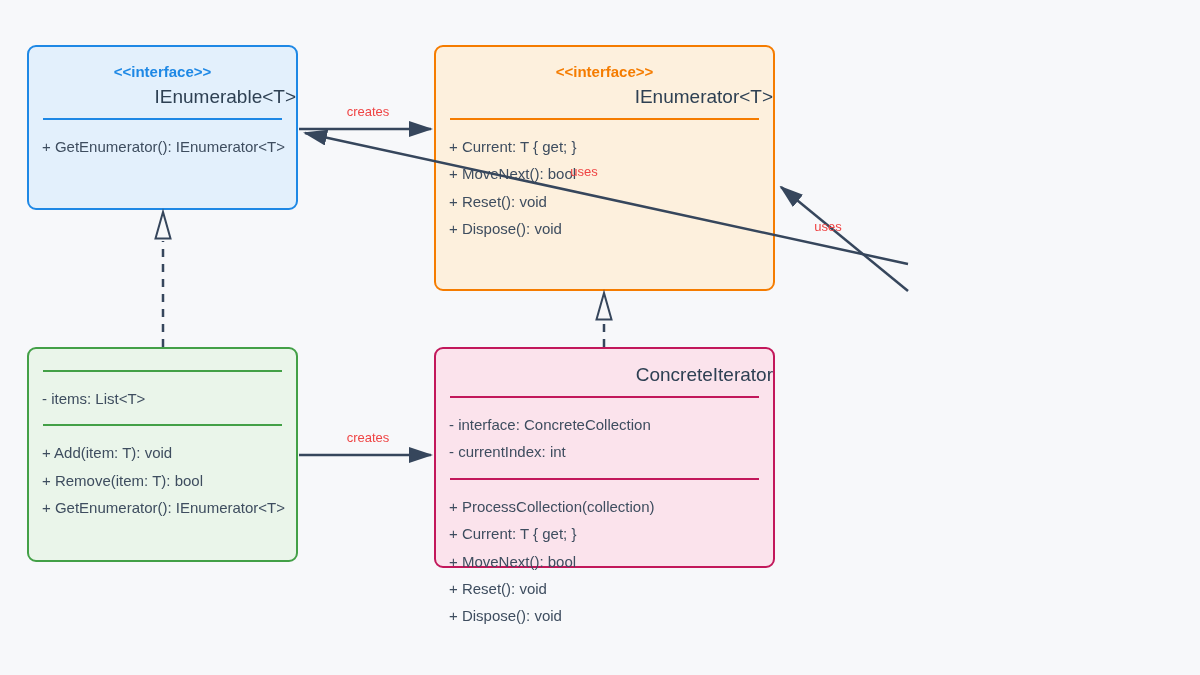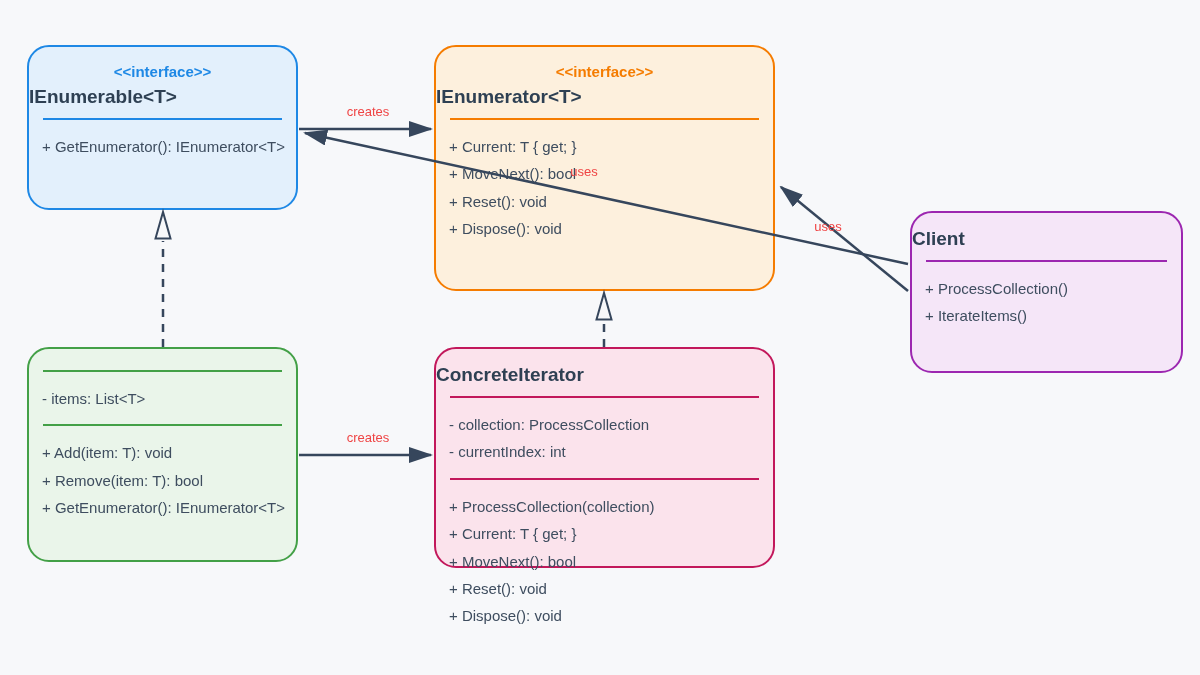--- a/index.html
+++ b/index.html
@@ -8,33 +8,33 @@
     width:1200px;height:675px;
     background:var(--bg,#f7f8fa);
     font-family:"Liberation Sans", sans-serif;
     overflow:hidden;
   }
   .uml-box{
     position:absolute;
     box-sizing:border-box;
     border:2.5px solid var(--accent,#333);
     background:var(--fill,#fff);
-    border-radius:22px;
+    border-radius:9px;
     padding-top:13px;
   }
   .stereo{
     text-align:center;
     font-weight:700;
     font-size:15px;
     line-height:24px;
     color:var(--accent,#333);
   }
   .box-title{
-    text-align:left;
-    font-weight:700;
+    text-align:right;
+    font-weight:400;
     font-size:19px;
     line-height:26px;
     color:#2e4053;
   }
   .divider{
     height:2px;
     background:var(--accent,#333);
     margin:8px 14px;
   }
   .section{padding:5px 0 4px 0;}
@@ -78,47 +78,39 @@
     <div class="box-title">IEnumerator&lt;T&gt;</div>
     <div class="divider"></div>
     <div class="section">
       <div class="member">+ Current: T { get; }</div>
       <div class="member">+ MoveNext(): bool</div>
       <div class="member">+ Reset(): void</div>
       <div class="member">+ Dispose(): void</div>
     </div>
   </div>
 
-  <div class="uml-box" style="left: 910px; top: 211px; width: 273px; height: 162px; --accent: #9c27b0; --fill: #f5e6f8;">
-    <div class="box-title">Client</div>
-    <div class="divider"></div>
-    <div class="section">
-      <div class="member">+ ProcessCollection()</div>
-      <div class="member">+ IterateItems()</div>
-    </div>
-  </div>
 
   <div class="uml-box" style="left: 27px; top: 347px; width: 271px; height: 215px; --accent: #43a047; --fill: #eaf5ea;">
     <div class="divider"></div>
     <div class="section">
       <div class="member">- items: List&lt;T&gt;</div>
     </div>
     <div class="divider"></div>
     <div class="section">
       <div class="member">+ Add(item: T): void</div>
       <div class="member">+ Remove(item: T): bool</div>
       <div class="member">+ GetEnumerator(): IEnumerator&lt;T&gt;</div>
     </div>
   </div>
 
   <div class="uml-box" style="left: 434px; top: 347px; width: 341px; height: 221px; --accent: #c2185b; --fill: #fbe3ec;">
     <div class="box-title">ConcreteIterator</div>
     <div class="divider"></div>
     <div class="section">
-      <div class="member">- collection: ProcessCollection</div>
+      <div class="member">- interface: ConcreteCollection</div>
       <div class="member">- currentIndex: int</div>
     </div>
     <div class="divider"></div>
     <div class="section">
       <div class="member">+ ProcessCollection(collection)</div>
       <div class="member">+ Current: T { get; }</div>
       <div class="member">+ MoveNext(): bool</div>
       <div class="member">+ Reset(): void</div>
       <div class="member">+ Dispose(): void</div>
     </div>

